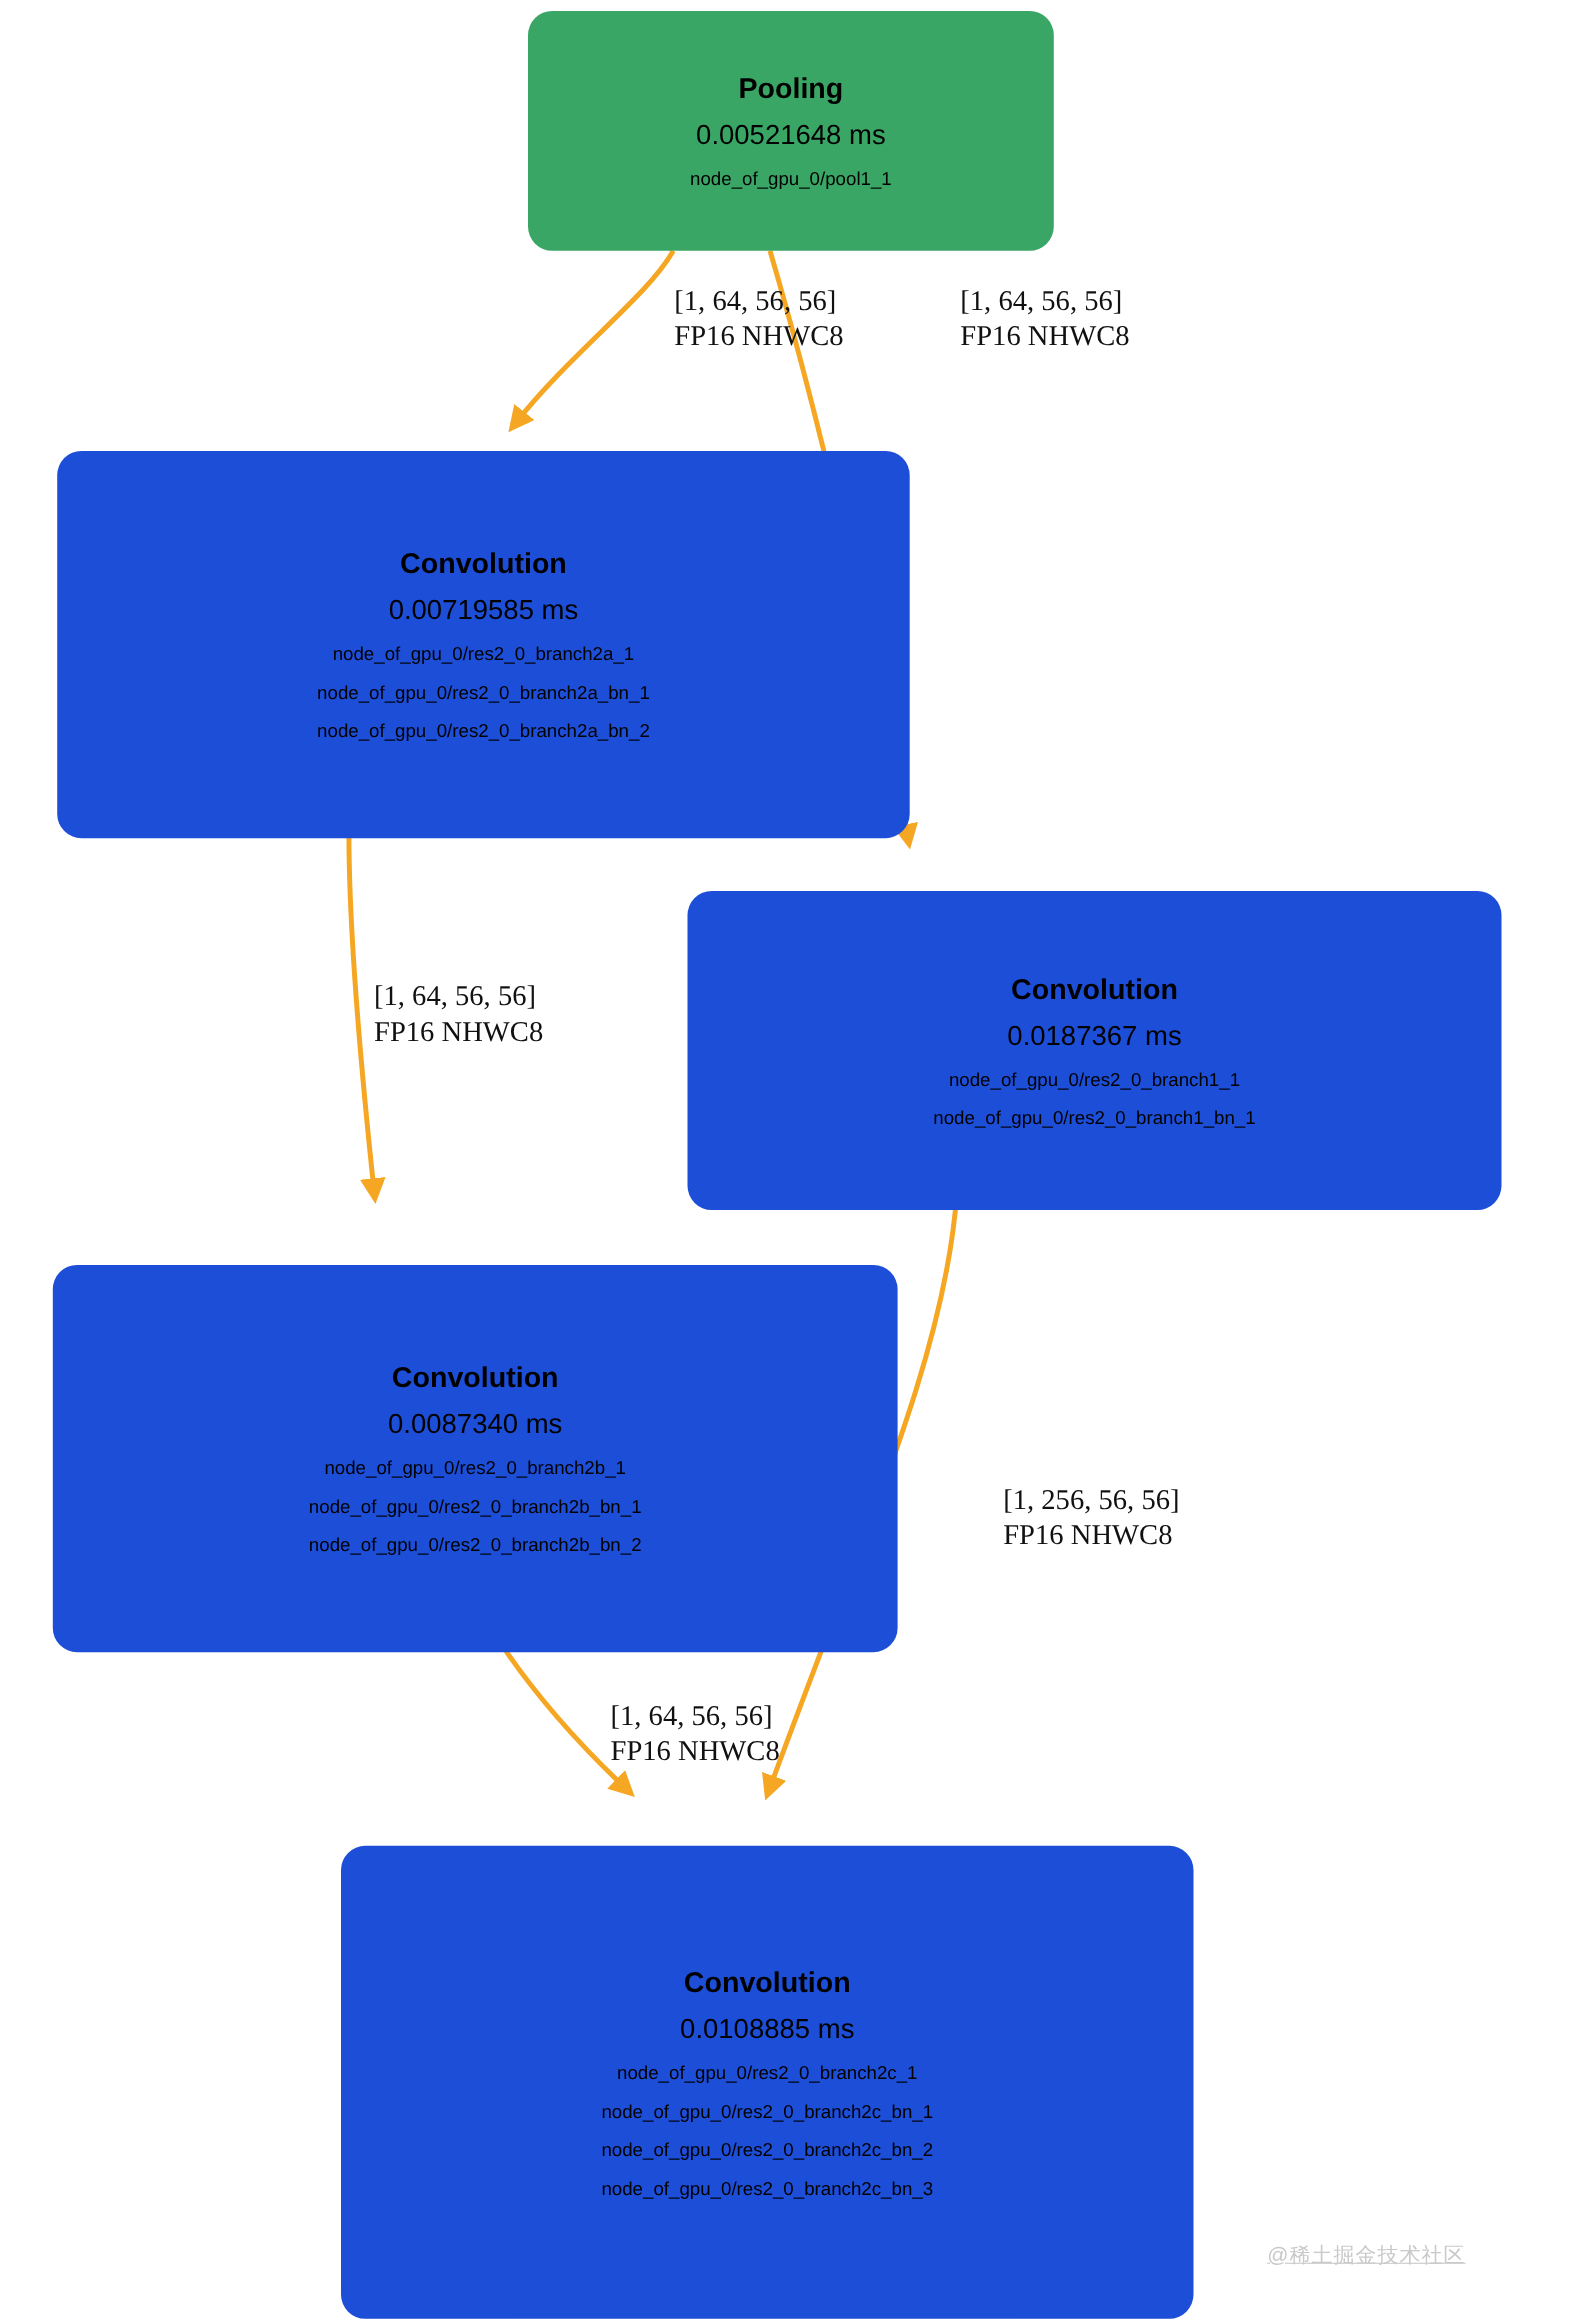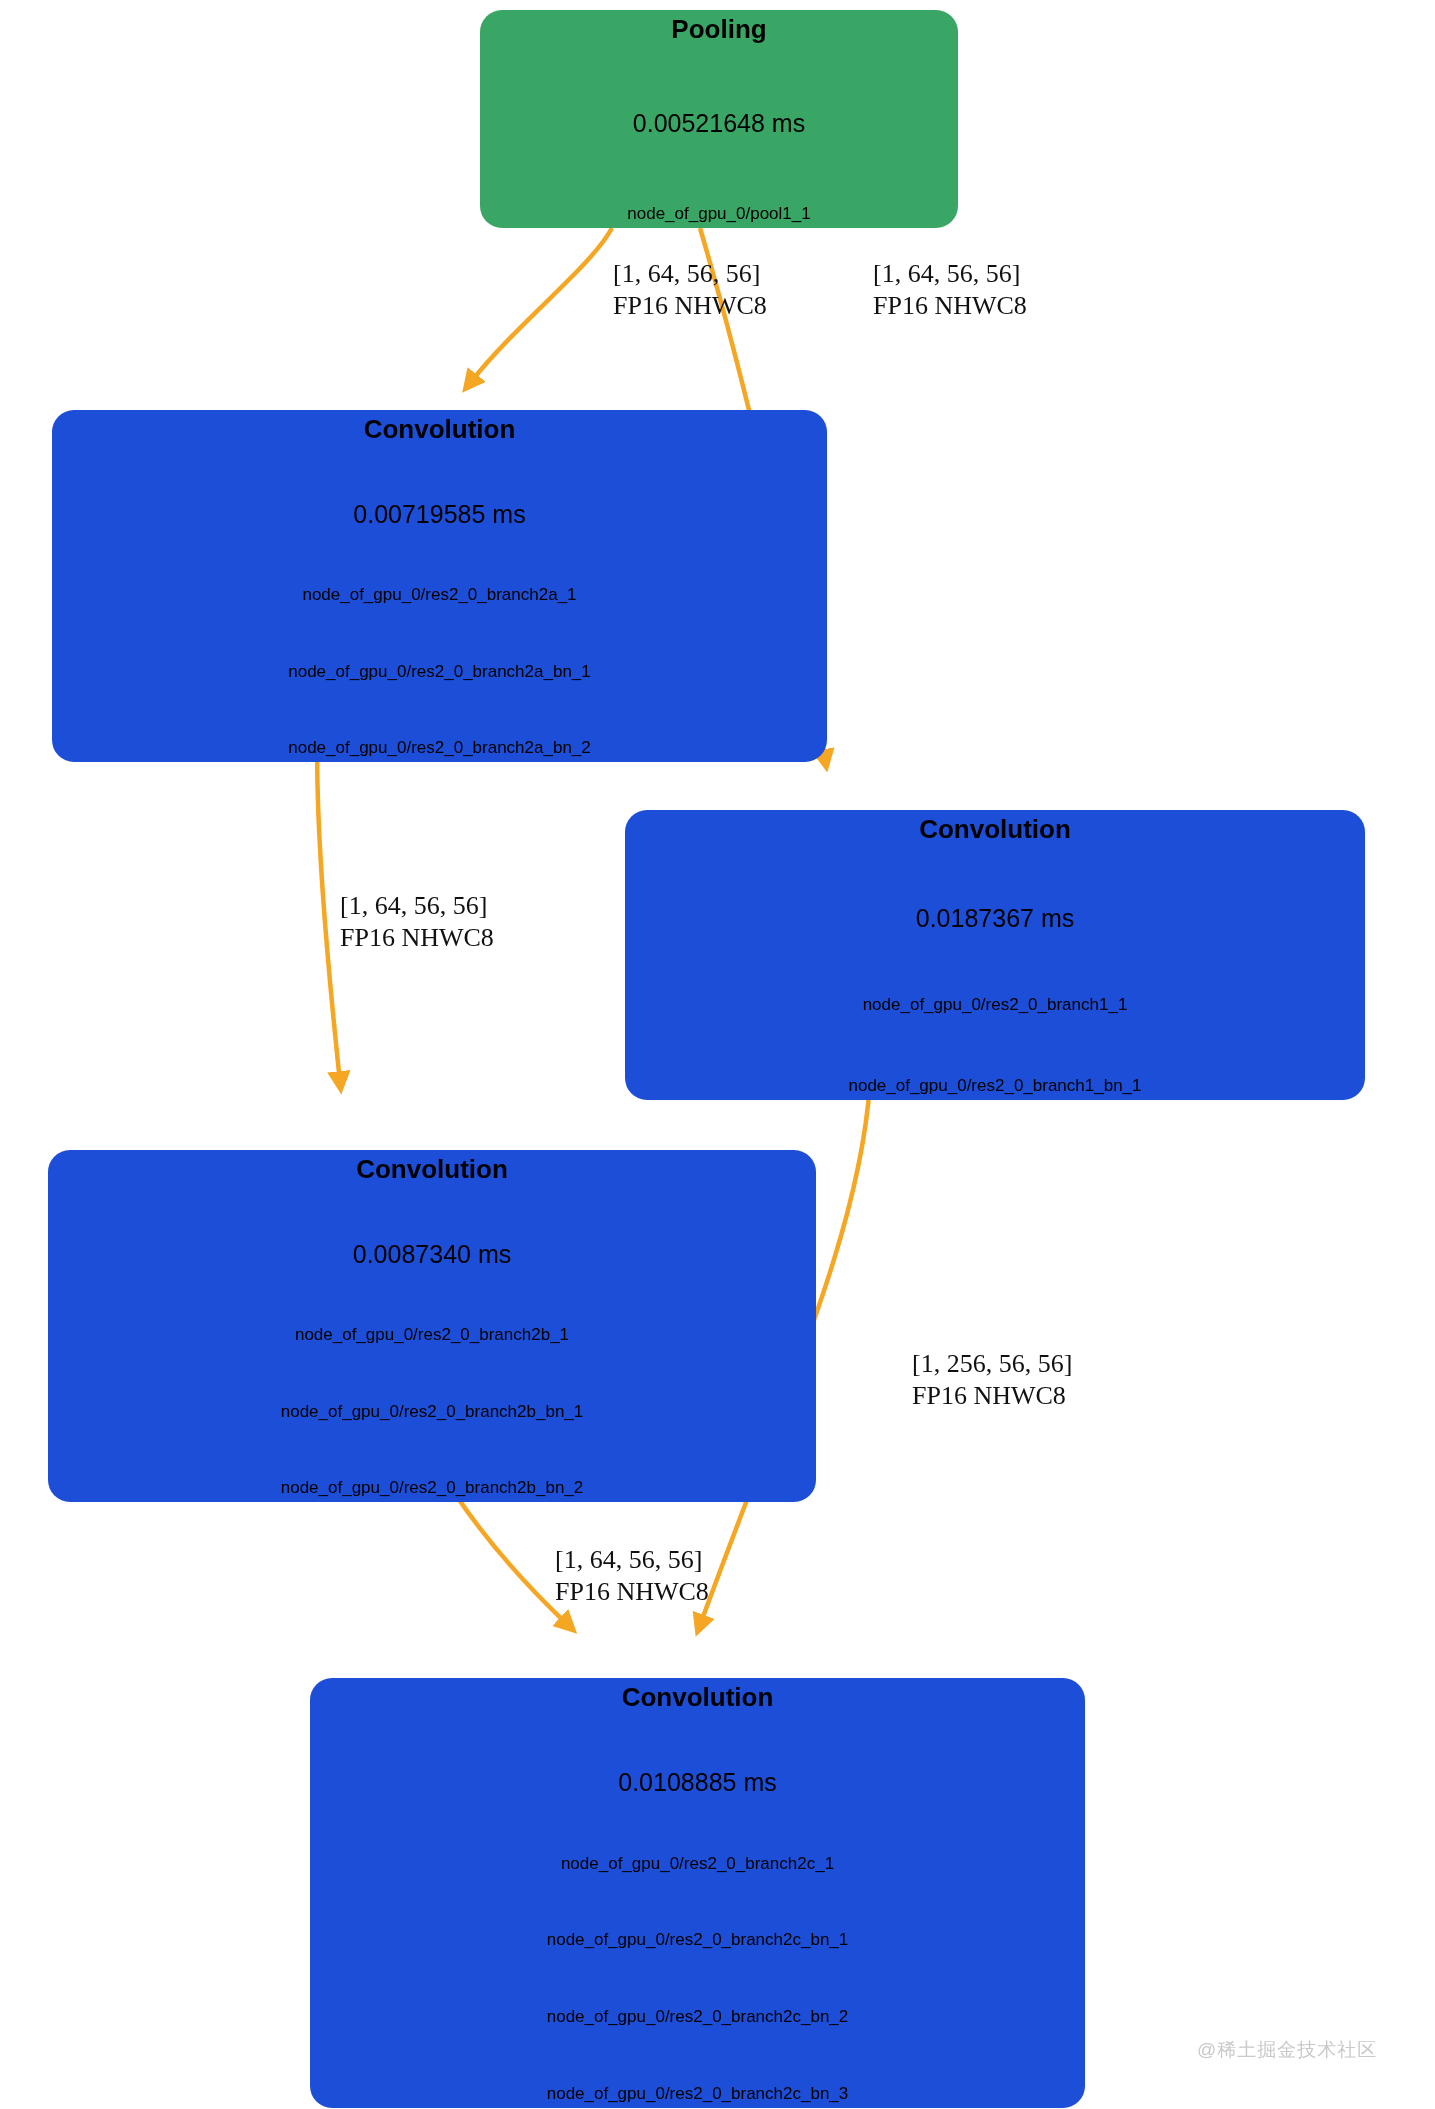--- a/index.html
+++ b/index.html
@@ -22,21 +22,21 @@
     height: 2109px;
     pointer-events: none;
   }
   .node {
     position: absolute;
     border-radius: 22px;
     box-sizing: border-box;
     display: flex;
     flex-direction: column;
     align-items: center;
-    justify-content: space-between;
+    justify-content: center;
     color: #000000;
     text-align: center;
     padding: 6px 10px;
   }
   .node.green { background: #3aa666; }
   .node.blue  { background: #1d4ed8; }
   .node-title {
     font-weight: bold;
     font-size: 26px;
     line-height: 1.0;
@@ -150,15 +150,15 @@
 
   <div class="node blue" style="left:310px; top:1678px; width:775px; height:430px;">
     <div class="node-title">Convolution</div>
     <div class="node-time">0.0108885 ms</div>
     <div class="node-layer">node_of_gpu_0/res2_0_branch2c_1</div>
     <div class="node-layer">node_of_gpu_0/res2_0_branch2c_bn_1</div>
     <div class="node-layer">node_of_gpu_0/res2_0_branch2c_bn_2</div>
     <div class="node-layer">node_of_gpu_0/res2_0_branch2c_bn_3</div>
   </div>
 
-  <div class="watermark" style="left:1197px; top:2037px;">@稀土掘金技术社区</div>
+  <div class="watermark" style="left:1152px; top:2037px;text-decoration:underline;">@稀土掘金技术社区</div>
 
 </div>
 
 </body></html>

